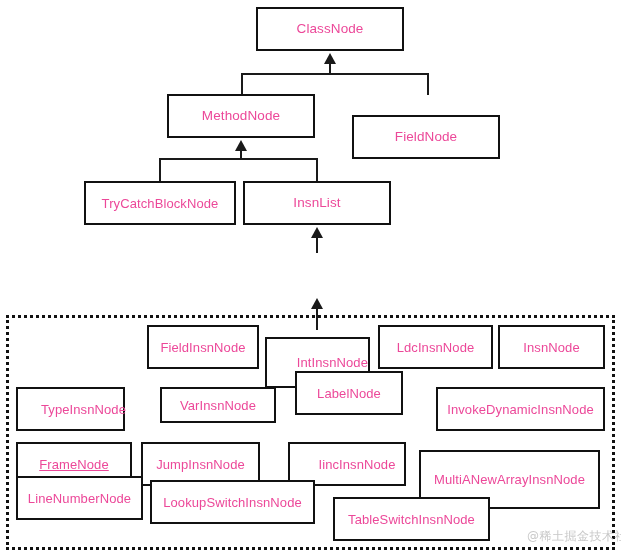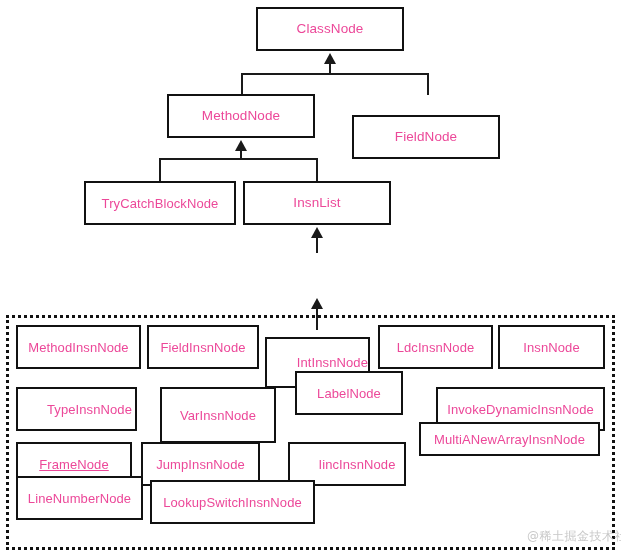--- a/index.html
+++ b/index.html
@@ -107,64 +107,64 @@
 
   <div class="arrow-up" style="left:311px; top:227px;"></div>
   <div class="edge v" style="left:316px; top:237px; height:16px;"></div>
 
 
   <div class="arrow-up" style="left:311px; top:298px;"></div>
   <div class="edge v" style="left:316px; top:308px; height:22px;"></div>
 
   <div class="group-box" style="left:6px; top:315px; width:609px; height:235px;"></div>
 
-  <div class="node" style="left:16px; top:325px; width:125px; height:44px;">
-    <span>MethodInsnNode</span>
-  </div>
   <div class="node" style="left:147px; top:325px; width:112px; height:44px;">
     <span>FieldInsnNode</span>
   </div>
   <div class="node" style="left:265px; top:337px; width:105px; height:51px;justify-content:flex-end;">
     <span>IntInsnNode</span>
   </div>
   <div class="node" style="left:378px; top:325px; width:115px; height:44px;">
     <span>LdcInsnNode</span>
   </div>
   <div class="node" style="left:498px; top:325px; width:107px; height:44px;">
     <span>InsnNode</span>
   </div>
 
-  <div class="node" style="left:16px; top:387px; width:121px; height:44px;padding-left:26px;">
+  <div class="node" style="left:16px; top:387px; width:109px; height:44px;padding-left:26px;">
     <span>TypeInsnNode</span>
   </div>
-  <div class="node" style="left:160px; top:387px; width:116px; height:56px;">
+  <div class="node" style="left:160px; top:387px; width:116px; height:36px;">
     <span>VarInsnNode</span>
   </div>
   <div class="node" style="left:295px; top:371px; width:108px; height:44px;">
     <span>LabelNode</span>
   </div>
   <div class="node" style="left:436px; top:387px; width:169px; height:44px;">
     <span>InvokeDynamicInsnNode</span>
   </div>
 
   <div class="node" style="left:16px; top:442px; width:116px; height:44px;text-decoration:underline;">
     <span>FrameNode</span>
   </div>
   <div class="node" style="left:141px; top:442px; width:119px; height:44px;">
     <span>JumpInsnNode</span>
   </div>
   <div class="node" style="left:288px; top:442px; width:118px; height:44px;padding-left:20px;">
     <span>IincInsnNode</span>
   </div>
-  <div class="node" style="left:419px; top:422px; width:181px; height:34px;">
+  <div class="node" style="left:419px; top:450px; width:181px; height:59px;">
     <span>MultiANewArrayInsnNode</span>
   </div>
 
   <div class="node" style="left:16px; top:476px; width:127px; height:44px;">
     <span>LineNumberNode</span>
   </div>
   <div class="node" style="left:150px; top:480px; width:165px; height:44px;">
     <span>LookupSwitchInsnNode</span>
   </div>
+  <div class="node" style="left:333px; top:497px; width:157px; height:44px;">
+    <span>TableSwitchInsnNode</span>
+  </div>
 
   <div class="watermark" style="left:487px; top:528px;">@稀土掘金技术社区</div>
 
 </div>
 
 </body></html>

